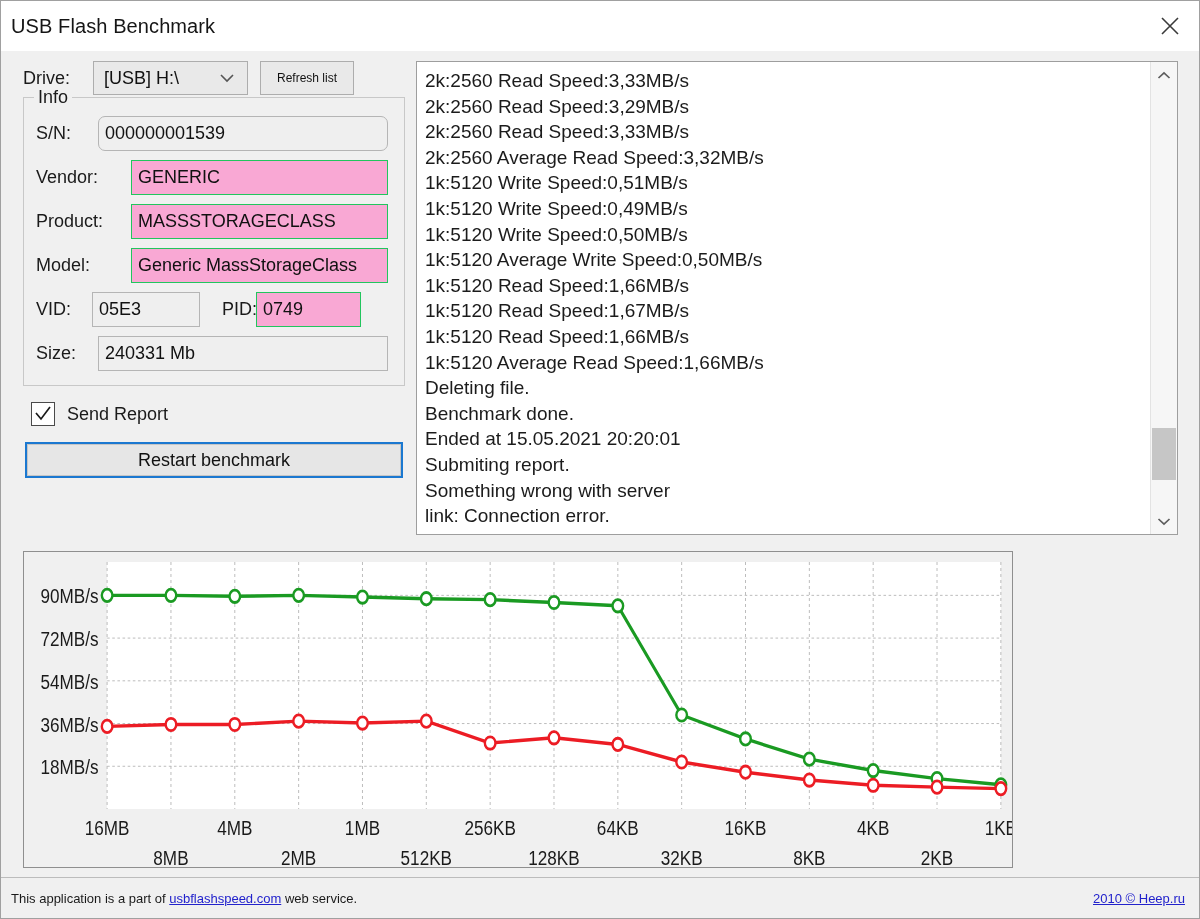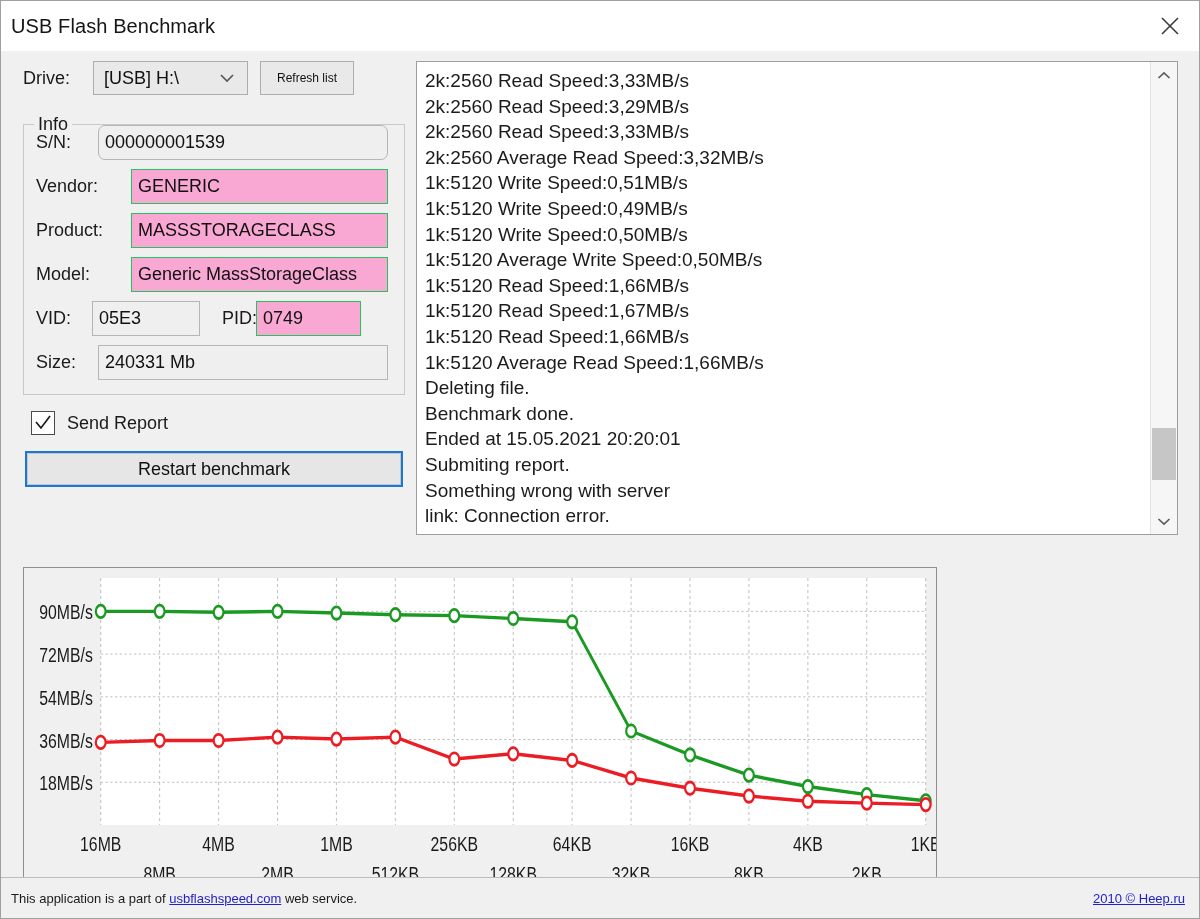--- a/index.html
+++ b/index.html
@@ -55,23 +55,23 @@
   .refresh-btn{
     margin-left:12px;
     height:34px;box-sizing:border-box;
     padding:0 16px;
     background:#e9e9e9;border:1px solid #adadad;
     font-size:12px;color:#111;
     display:flex;align-items:center;justify-content:center;
   }
   
   .groupbox{
-    position:relative;margin-top:29px;
+    position:relative;margin-top:2px;
     border:1px solid #c8c8c8;
-    padding:0 12px 14px 12px;
+    padding:18px 12px 14px 12px;
     box-sizing:border-box;
     width:382px;
   }
   .groupbox .legend{
     position:absolute;top:-11px;left:10px;
     background:#f0f0f0;padding:0 4px;
     font-size:18px;color:#1a1a1a;
   }
   .field-row{display:flex;align-items:center;margin-bottom:9px;}
   .field-row:last-child{margin-bottom:0;}
@@ -152,22 +152,22 @@
     display:flex;align-items:center;justify-content:center;
     color:#5d5d5d;font-size:13px;
   }
   .sb-track{flex:1 1 auto;width:26px;position:relative;}
   .sb-thumb{
     position:absolute;left:1px;width:24px;
     background:#c6c6c6;
   }
   
   .chartpanel{
-    position:absolute;left:22px;top:516px;
-    width:914px;height:317px;
+    position:absolute;left:22px;top:500px;
+    width:990px;height:317px;
     box-sizing:border-box;
     background:#f0f0f0;
     border:1px solid #8f8f8f;
   }
   .chart-svg{display:block;width:100%;height:100%;}
   
   .statusbar{
     flex:0 0 40px;height:40px;
     border-top:1px solid #bcbcbc;
     background:#f0f0f0;

